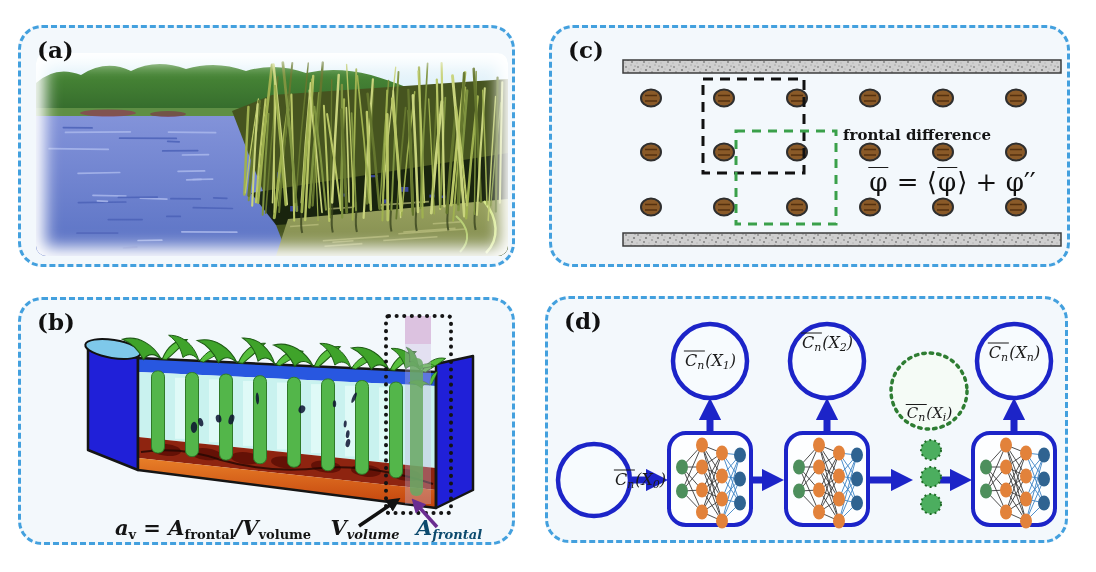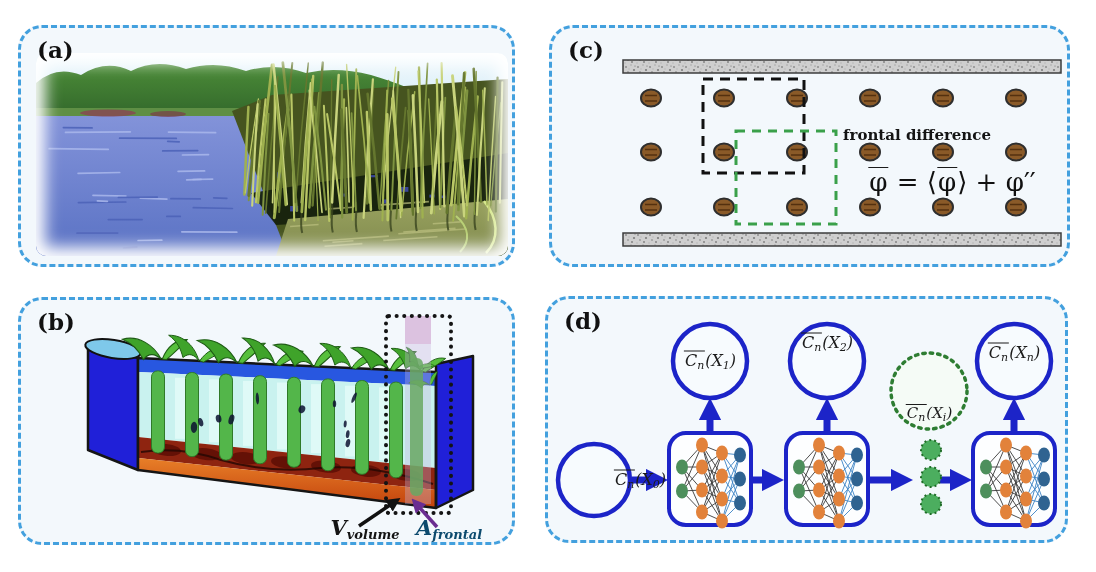--- a/index.html
+++ b/index.html
@@ -311,20 +311,21 @@
       </g>
       <g>
         <rect x="384" y="16" width="26" height="28" fill="#dcc2e0"></rect>
         <rect x="384" y="44" width="26" height="160" fill="#c7b4dd" opacity="0.35"></rect>
         <rect x="389" y="58" width="13" height="138" rx="6" fill="#69a863" opacity="0.85"></rect>
         <rect x="365" y="16" width="65" height="197" rx="3" fill="none" stroke="#141414" stroke-width="4" stroke-dasharray="0.1 7.5" stroke-linecap="round"></rect>
       </g>
       <path d="M338,226 L369,205" stroke="#111" stroke-width="3.5" marker-end="url(#abk)"></path>
       <path d="M416,227 L399,208" stroke="#6a2d91" stroke-width="3.5" marker-end="url(#apu)"></path>
     </svg>
+    <div class="mathrow" id="b-formula" style="left:192px;top:228px;"><i>a</i><sub>v</sub><span> = </span><i>A</i><sub>frontal</sub><span>/</span><i>V</i><sub>volume</sub></div>
     <div class="mathrow" id="b-vvolume" style="left:344px;top:228px;"><i>V</i><sub>volume</sub></div>
     <div class="mathrow" id="b-afrontal" style="left:428px;top:228px;"><i>A</i><sub>frontal</sub></div>
   </div>
 
   <div class="panel" id="panel-c">
     <div class="plabel">(c)</div>
     <svg width="515" height="236" viewBox="0 0 515 236">
       <defs>
         <pattern id="speck" width="12" height="12" patternUnits="userSpaceOnUse">
           <rect width="12" height="12" fill="#cfcfcf"></rect>

